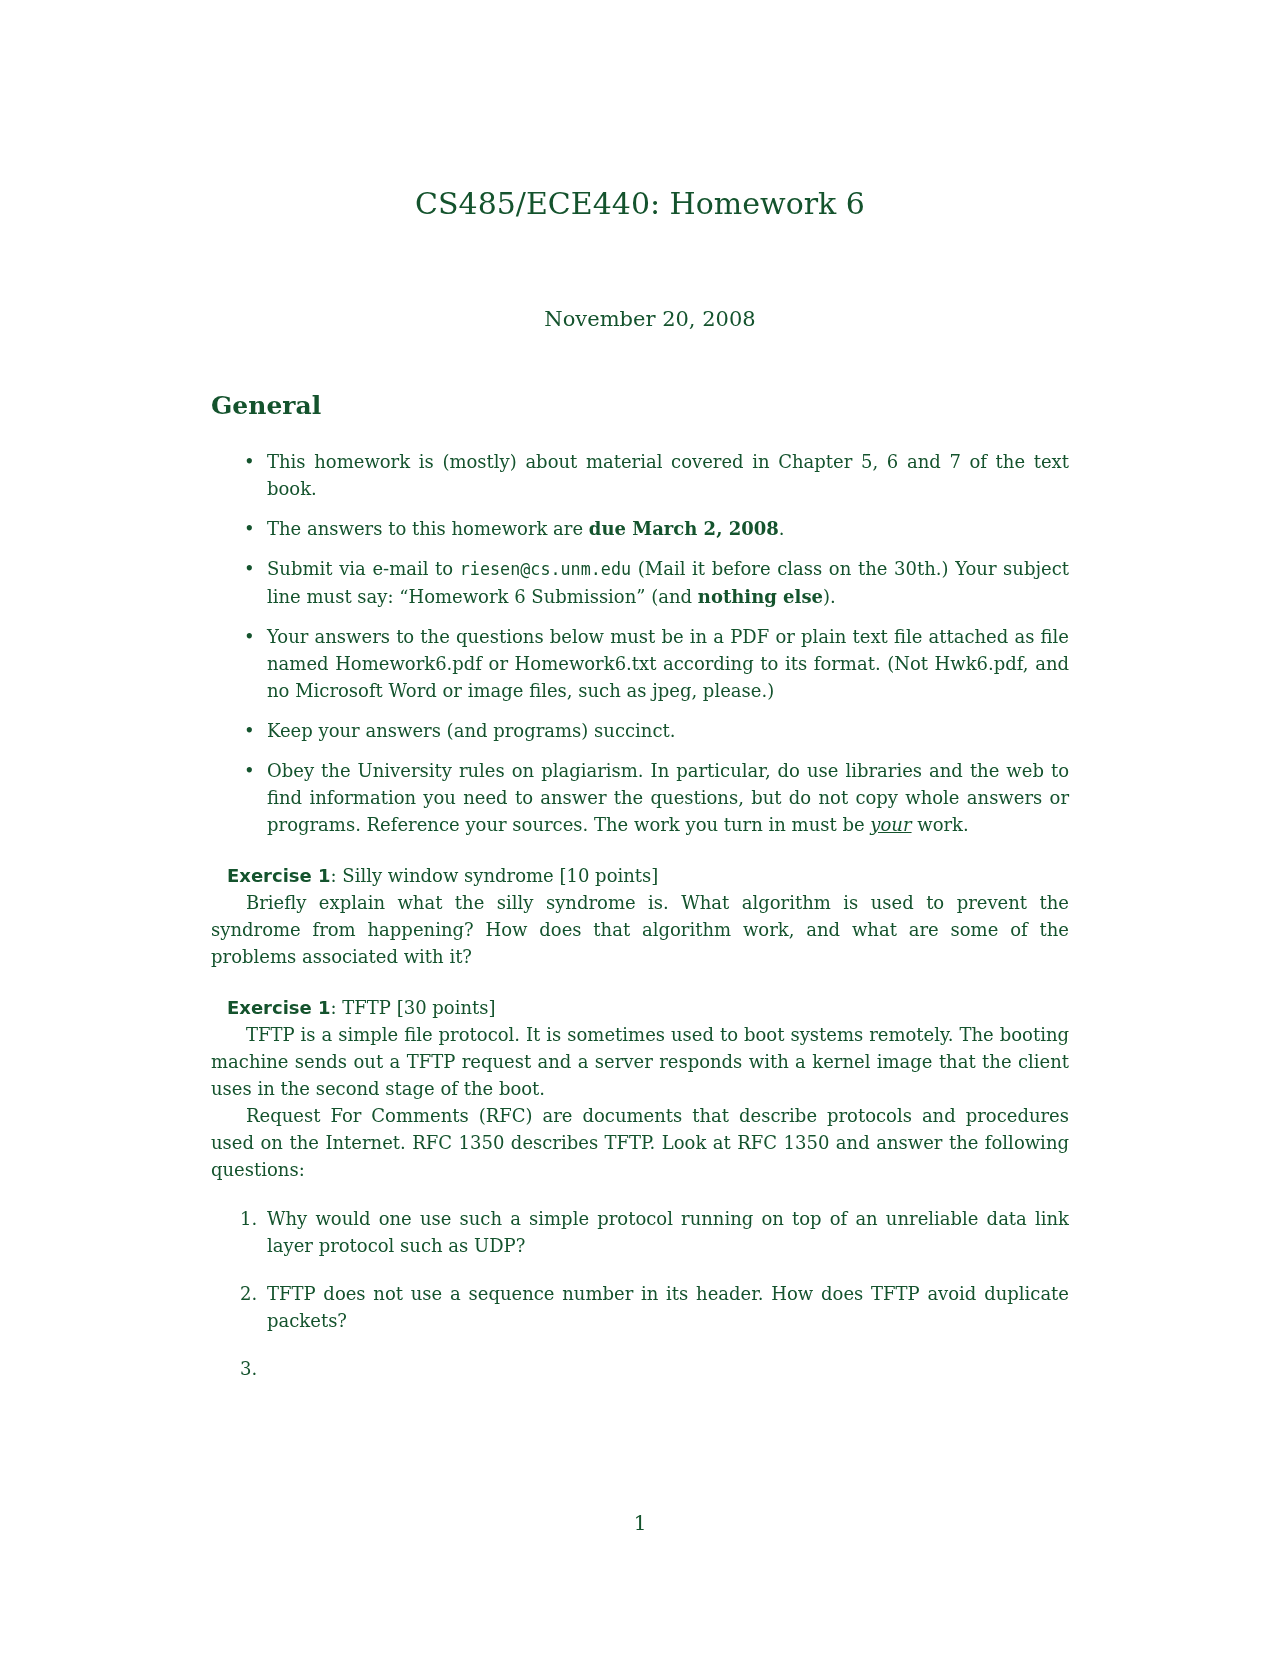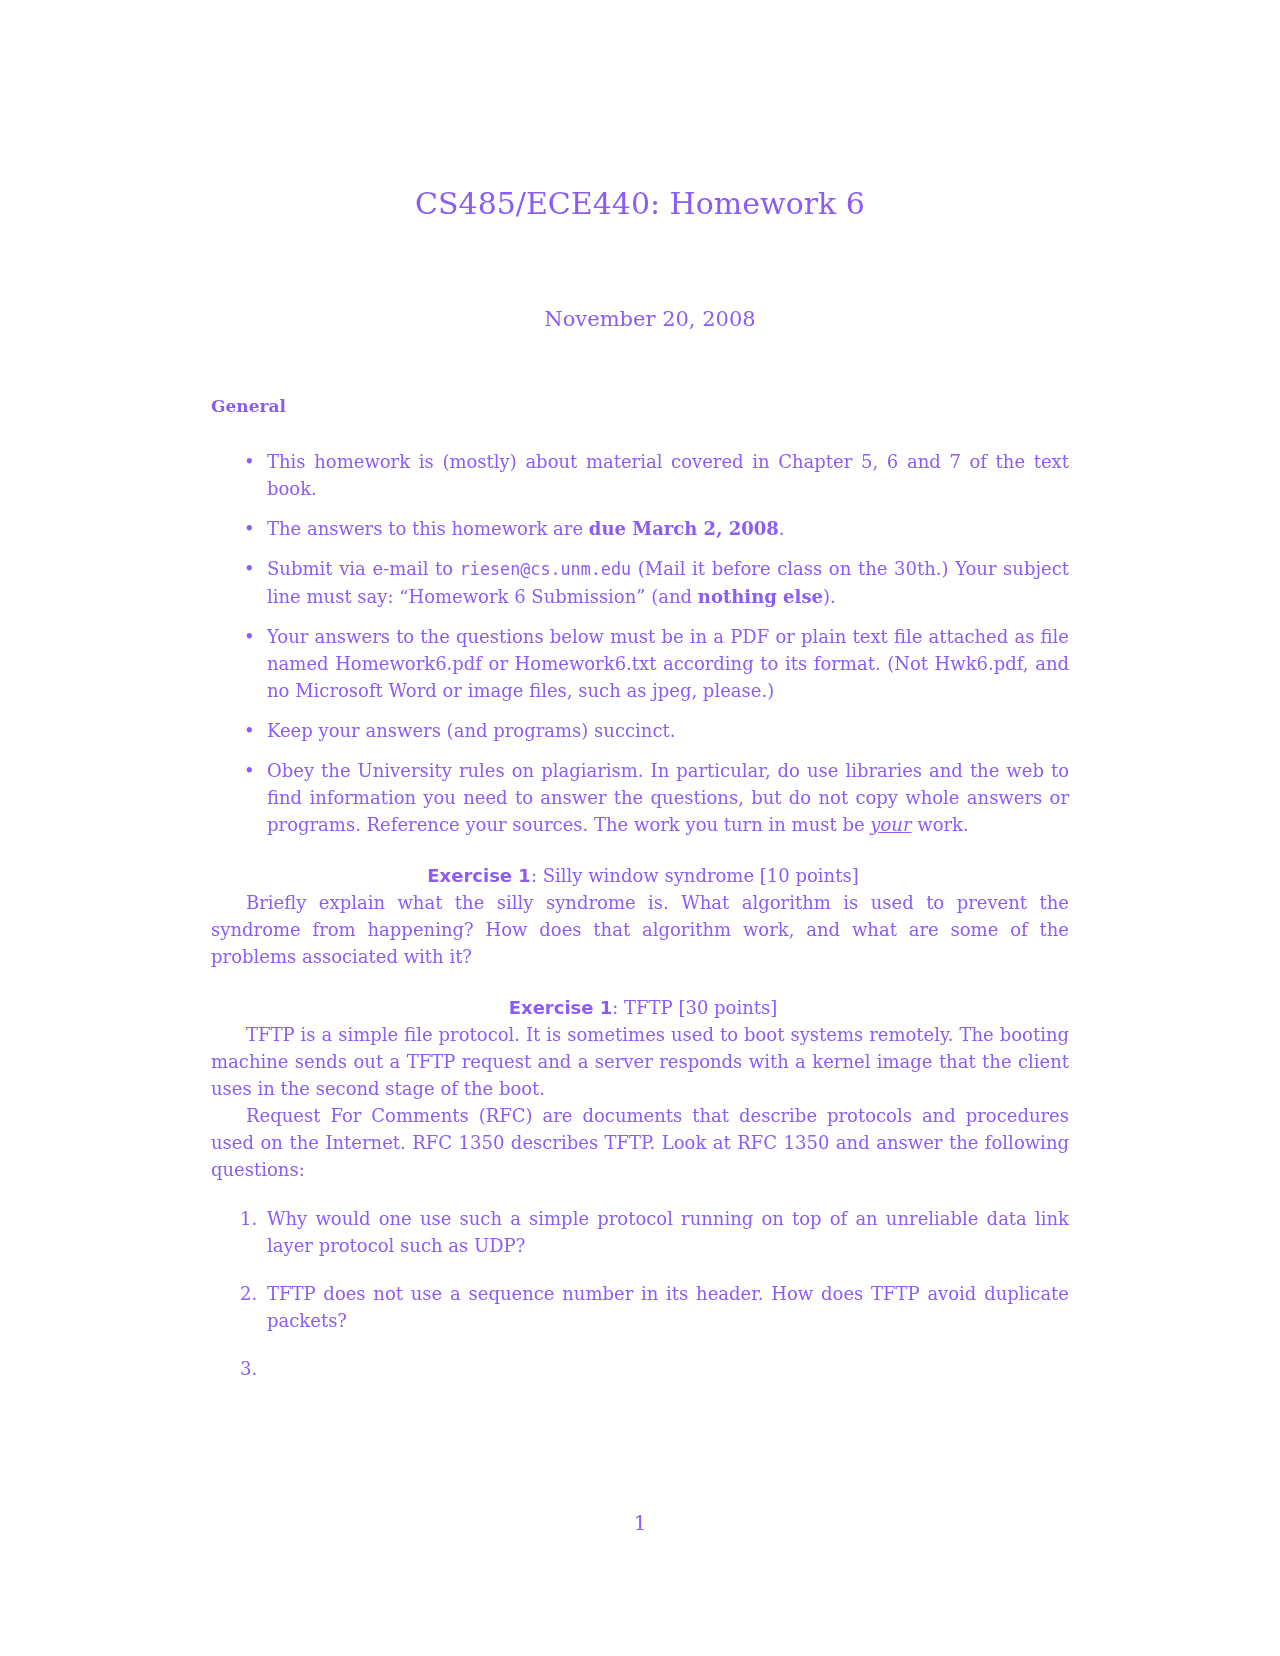--- a/index.html
+++ b/index.html
@@ -5,21 +5,21 @@
   html, body {
     margin: 0;
     padding: 0;
     background: #ffffff;
   }
   .page {
     position: relative;
     width: 1280px;
     height: 1656px;
     background: #ffffff;
-    color: #8b5cf6;
+    color: #14532d;
     font-family: "DejaVu Serif", serif;
     overflow: hidden;
   }
   .doc-title {
     margin: 0;
     padding-top: 186px;
     text-align: center;
     font-size: 30px;
     font-weight: normal;
     line-height: 36px;
@@ -32,21 +32,21 @@
     padding-left: 20px;
   }
   .content {
     width: 858px;
     margin-left: 211px;
     font-size: 18px;
     line-height: 27px;
   }
   .section-heading {
     margin: 58px 0 0 0;
-    font-size: 17px;
+    font-size: 25px;
     font-weight: bold;
     line-height: 32px;
   }
   ul.bullets {
     margin: 26px 0 0 0;
     padding: 0;
     list-style: none;
   }
   ul.bullets li {
     position: relative;
@@ -59,22 +59,21 @@
     left: 33px;
     top: 0;
   }
   .seg-bold { font-weight: bold; }
   .seg-italic { font-style: italic; text-decoration: underline; }
   .seg-mono {
     font-family: "DejaVu Sans Mono", monospace;
     font-size: 0.93em;
   }
   .exercise-head {
-    margin: 24px 0 0 6px;
-    text-align: center;
+    margin: 24px 0 0 16px;
   }
   .ex-label {
     font-family: "DejaVu Sans", sans-serif;
     font-weight: bold;
   }
   .para {
     margin: 0;
     text-align: justify;
   }
   .indent { text-indent: 35px; }

